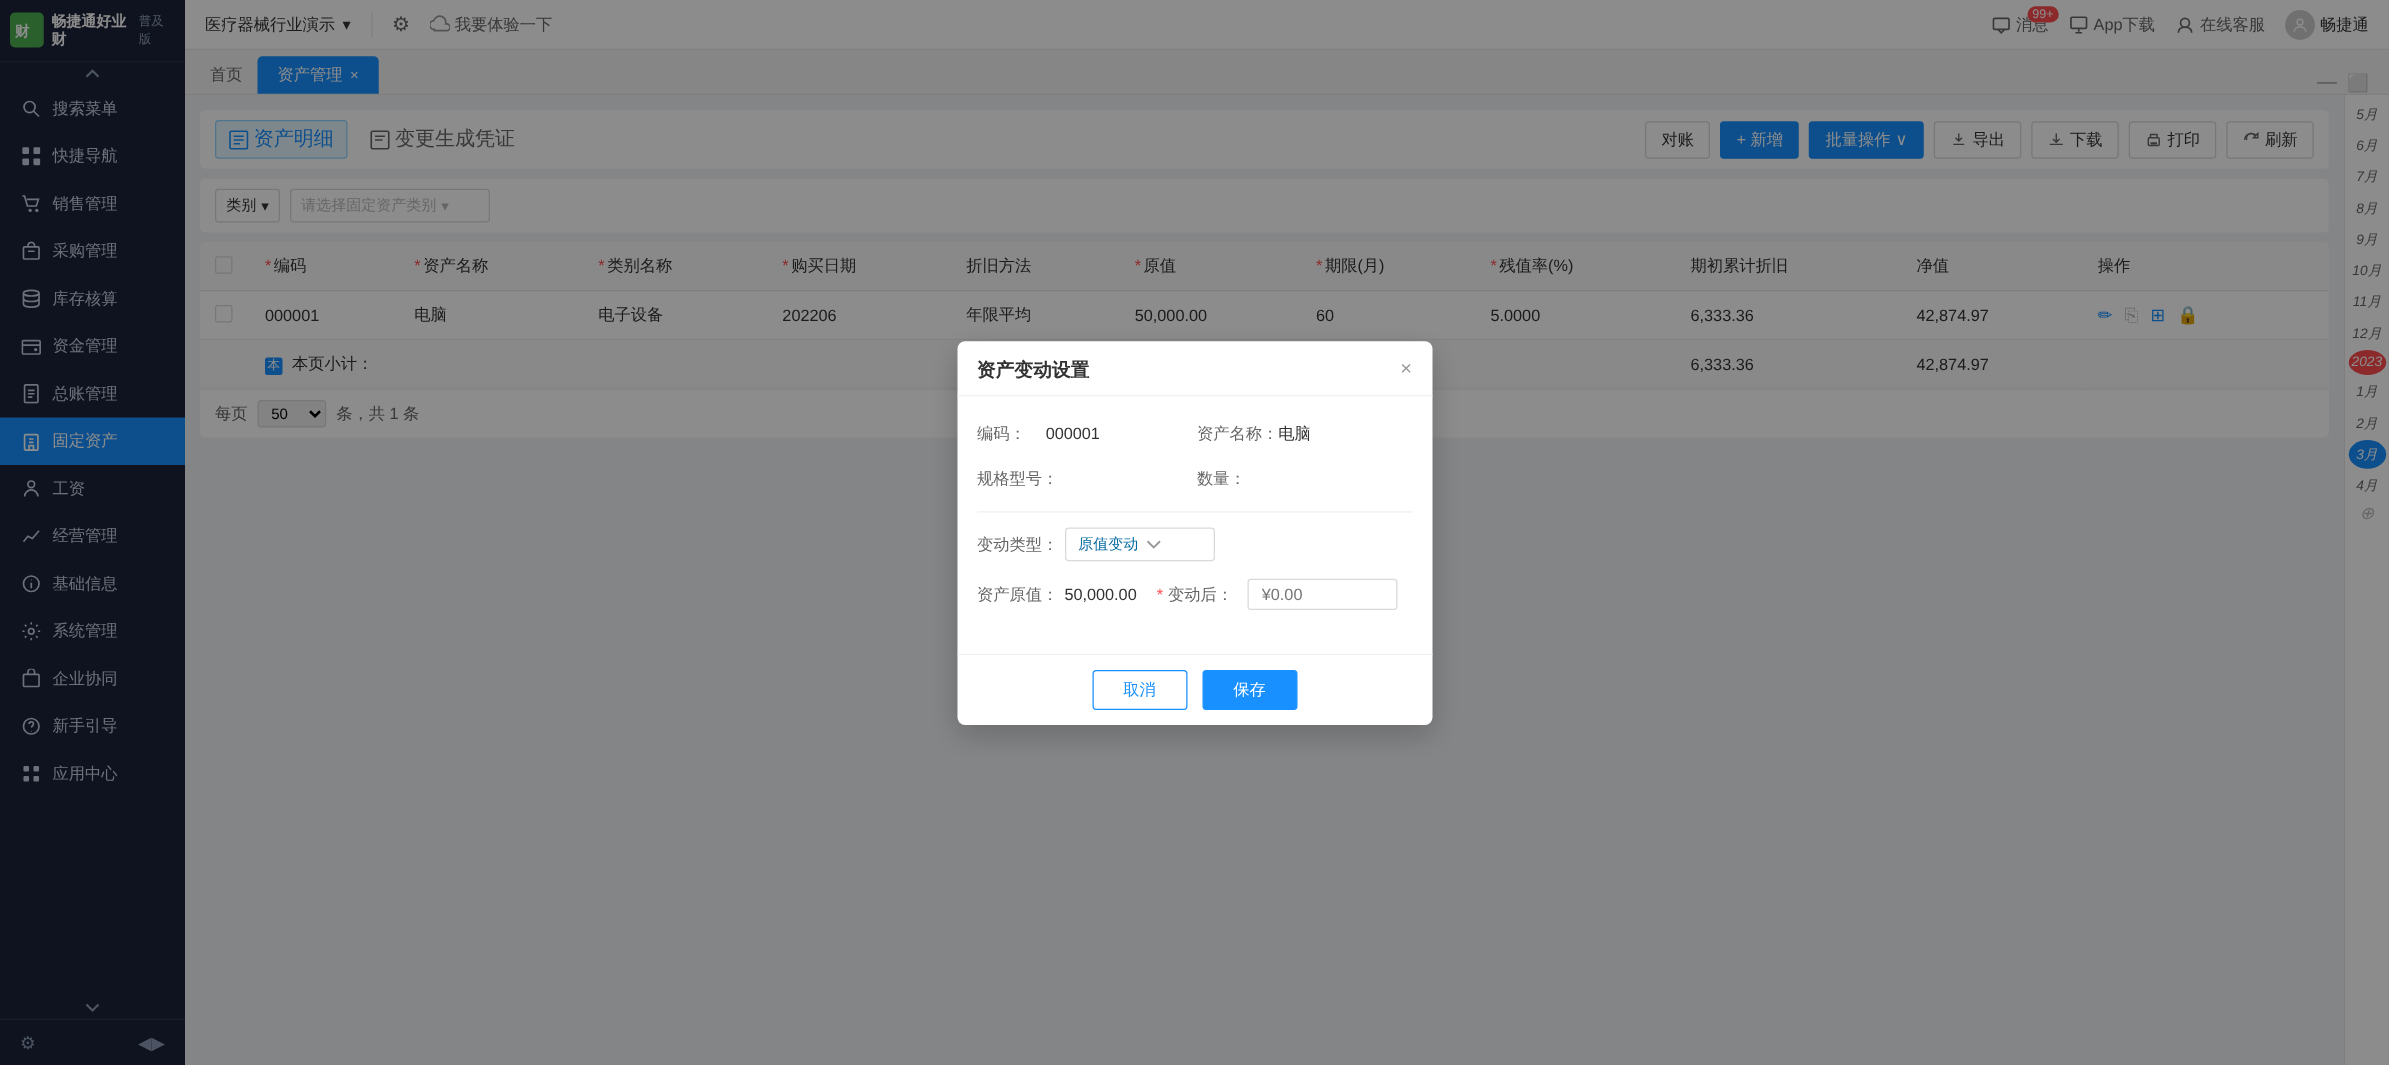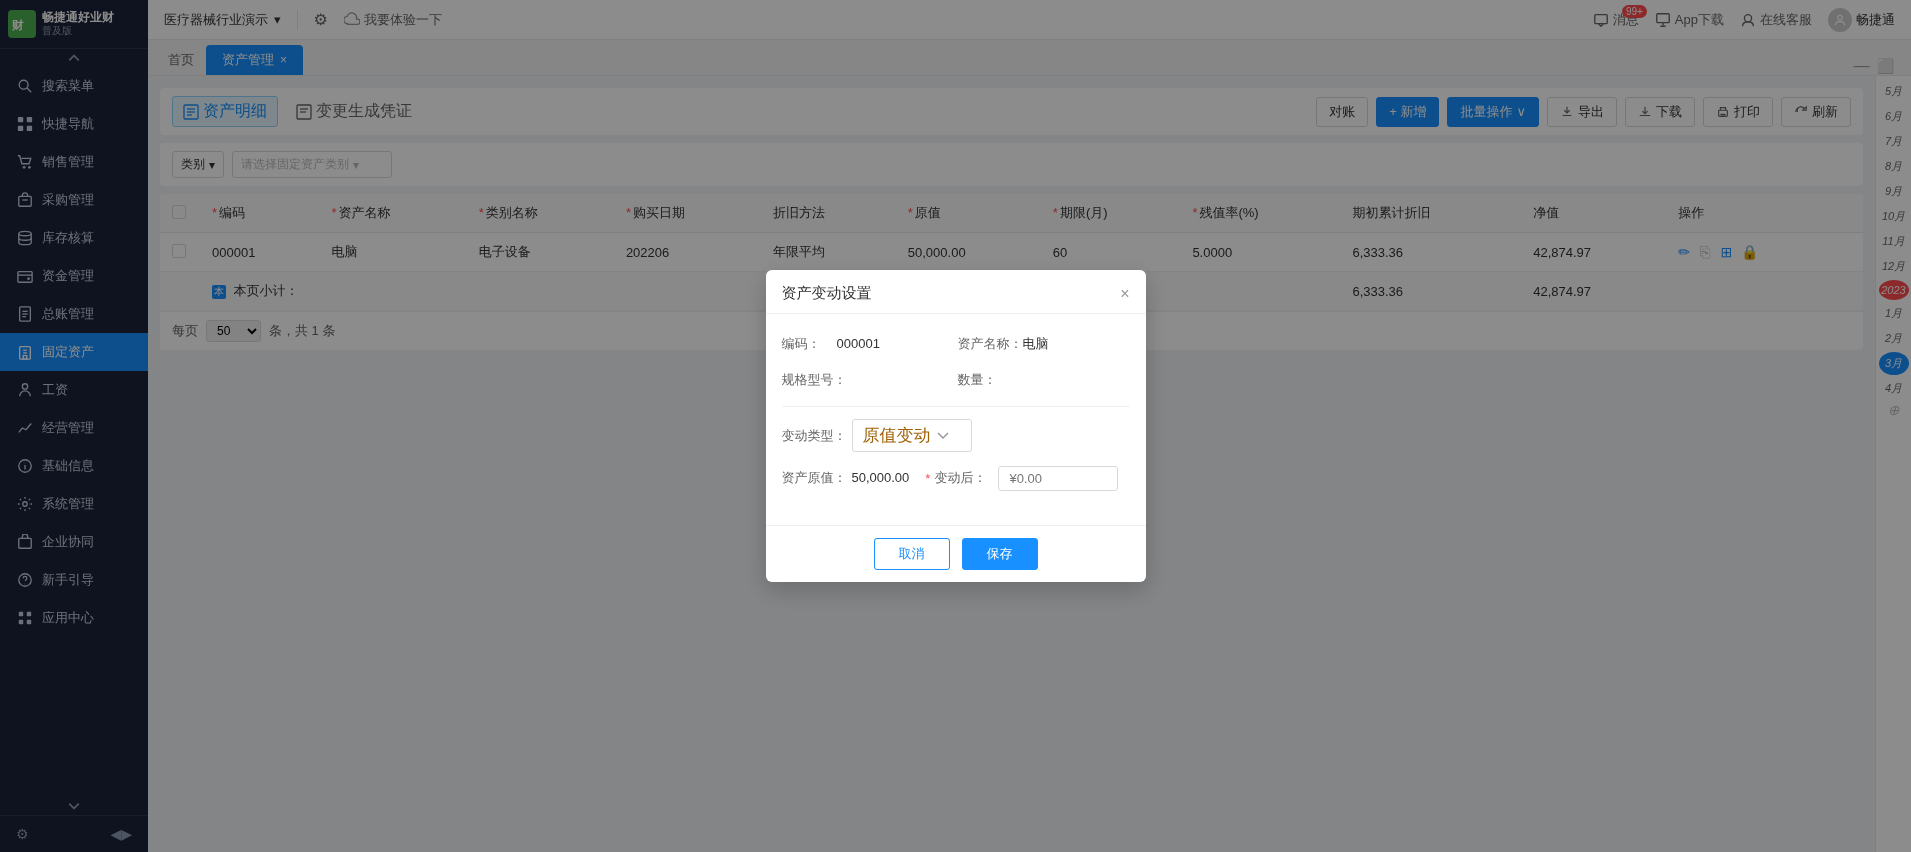--- a/index.html
+++ b/index.html
@@ -9,21 +9,21 @@
     .sidebar {
       width: 148px; height: 852px; background: #1d2439; display: flex; flex-direction: column;
       flex-shrink: 0; position: relative;
     }
     .sidebar-header {
       background: #1d2439; padding: 10px 8px; display: flex; align-items: center; gap: 6px;
       border-bottom: 1px solid #2d3550;
     }
     .sidebar-logo-icon { width: 28px; height: 28px; background: #4caf50; border-radius: 4px; display: flex; align-items: center; justify-content: center; }
     .sidebar-logo-icon svg { width: 20px; height: 20px; }
-    .sidebar-title-block { display: flex; flex-direction: column; font-family: Liberation Serif, serif; }
+    .sidebar-title-block { display: flex; flex-direction: row; font-family: Liberation Serif, serif; }
     .sidebar-title { color: #fff; font-size: 12px; font-weight: bold; line-height: 1.2; }
     .sidebar-subtitle { color: #8b9ab5; font-size: 10px; }
 
     .sidebar-scroll-up, .sidebar-scroll-down {
       width: 148px; height: 18px; background: #1d2439; display: flex; align-items: center; justify-content: center; cursor: pointer; flex-shrink: 0;
     }
     .sidebar-scroll-up svg, .sidebar-scroll-down svg { width: 12px; height: 12px; fill: #8b9ab5; }
 
     .sidebar-nav { flex: 1; overflow: hidden; }
     .nav-item {
@@ -107,27 +107,27 @@
     .calendar-item.active { background: #1890ff; color: #fff; border-radius: 50%; }
     .calendar-item.today { background: #ff4d4f; color: #fff; border-radius: 50%; }
     .expand-btn { color: #bbb; font-size: 14px; cursor: pointer; }
 
     
     .overlay { position: fixed; top: 0; left: 0; width: 1911px; height: 852px; background: rgba(0,0,0,0.45); z-index: 100; display: flex; align-items: center; justify-content: center; }
 
     
     .modal { background: #fff; border-radius: 6px; width: 380px; box-shadow: 0 8px 24px rgba(0,0,0,0.2); z-index: 101; }
     .modal-header { padding: 14px 16px 10px; border-bottom: 1px solid #f0f0f0; display: flex; align-items: center; justify-content: space-between; }
-    .modal-title { font-size: 15px; font-weight: 400; color: #333; }
+    .modal-title { font-size: 15px; font-weight: 700; color: #333; }
     .modal-close { color: #999; cursor: pointer; font-size: 16px; }
     .modal-body { padding: 16px; }
     .modal-label { color: #666; font-size: 13px; white-space: nowrap; min-width: 60px; line-height: 28px; }
     .modal-value { color: #333; font-size: 13px; line-height: 28px; }
     .modal-divider { border: none; border-top: 1px solid #f0f0f0; margin: 12px 0; }
-    .modal-select { border: 1px solid #d9d9d9; border-radius: 3px; padding: 4px 10px; font-size: 17px; color: #a16207; display: flex; align-items: center; gap: 6px; cursor: pointer; min-width: 120px; }
+    .modal-select { border: 1px solid #d9d9d9; border-radius: 3px; padding: 4px 10px; font-size: 12px; color: #0369a1; display: flex; align-items: center; gap: 6px; cursor: pointer; min-width: 120px; }
     .modal-input { border: 1px solid #d9d9d9; border-radius: 3px; padding: 4px 10px; font-size: 13px; color: #bbb; background: #fafafa; min-width: 120px; display: flex; align-items: center; }
     .modal-footer { padding: 12px 16px; border-top: 1px solid #f0f0f0; display: flex; justify-content: center; gap: 12px; margin-top: 17px; }
     .btn-cancel { padding: 6px 24px; border: 1px solid #1890ff; border-radius: 3px; background: #fff; color: #1890ff; font-size: 13px; cursor: pointer; }
     .btn-save { padding: 6px 24px; border: 1px solid #1890ff; border-radius: 3px; background: #1890ff; color: #fff; font-size: 13px; cursor: pointer; }
 
     .two-col { display: grid; grid-template-columns: 1fr 1fr; gap: 4px; }
     .field-group { display: flex; align-items: center; }
     .field-group .modal-label { min-width: 55px; }
   </style>
 </head>

